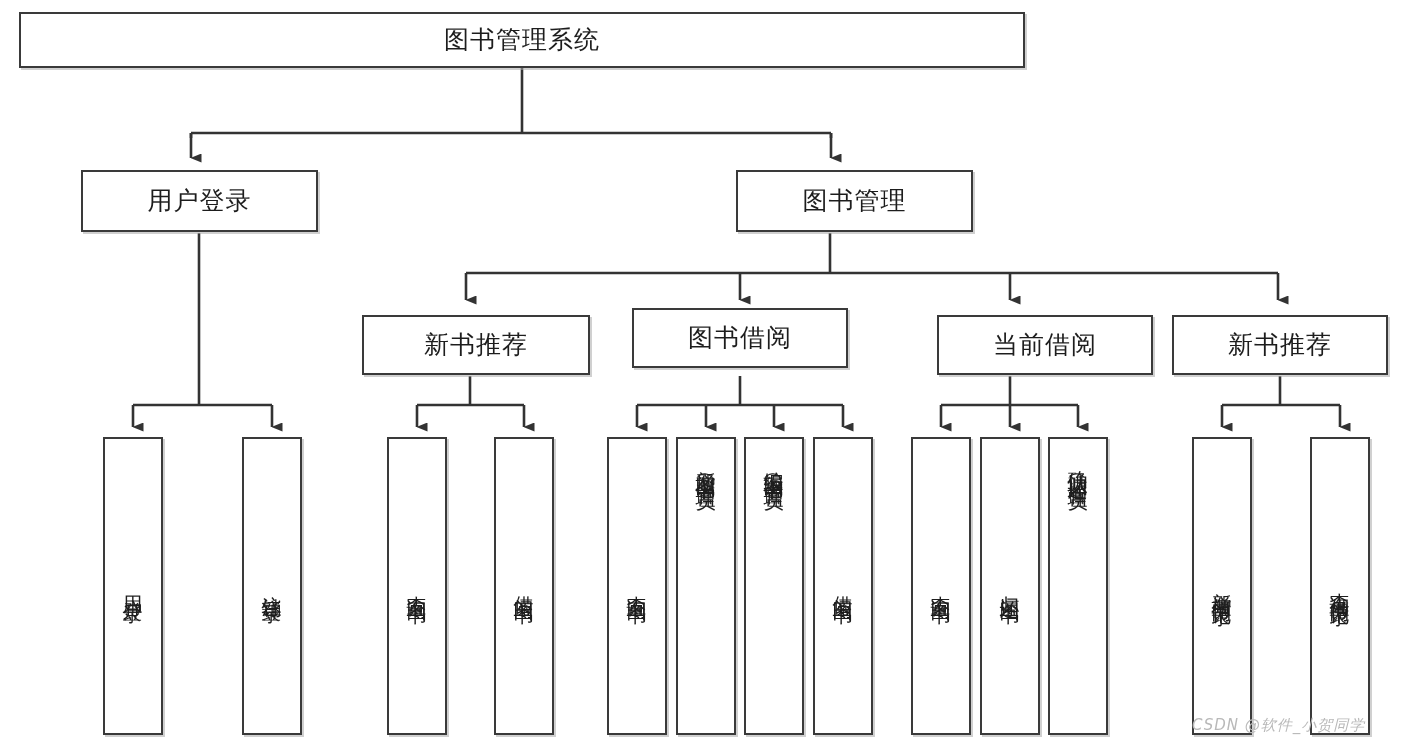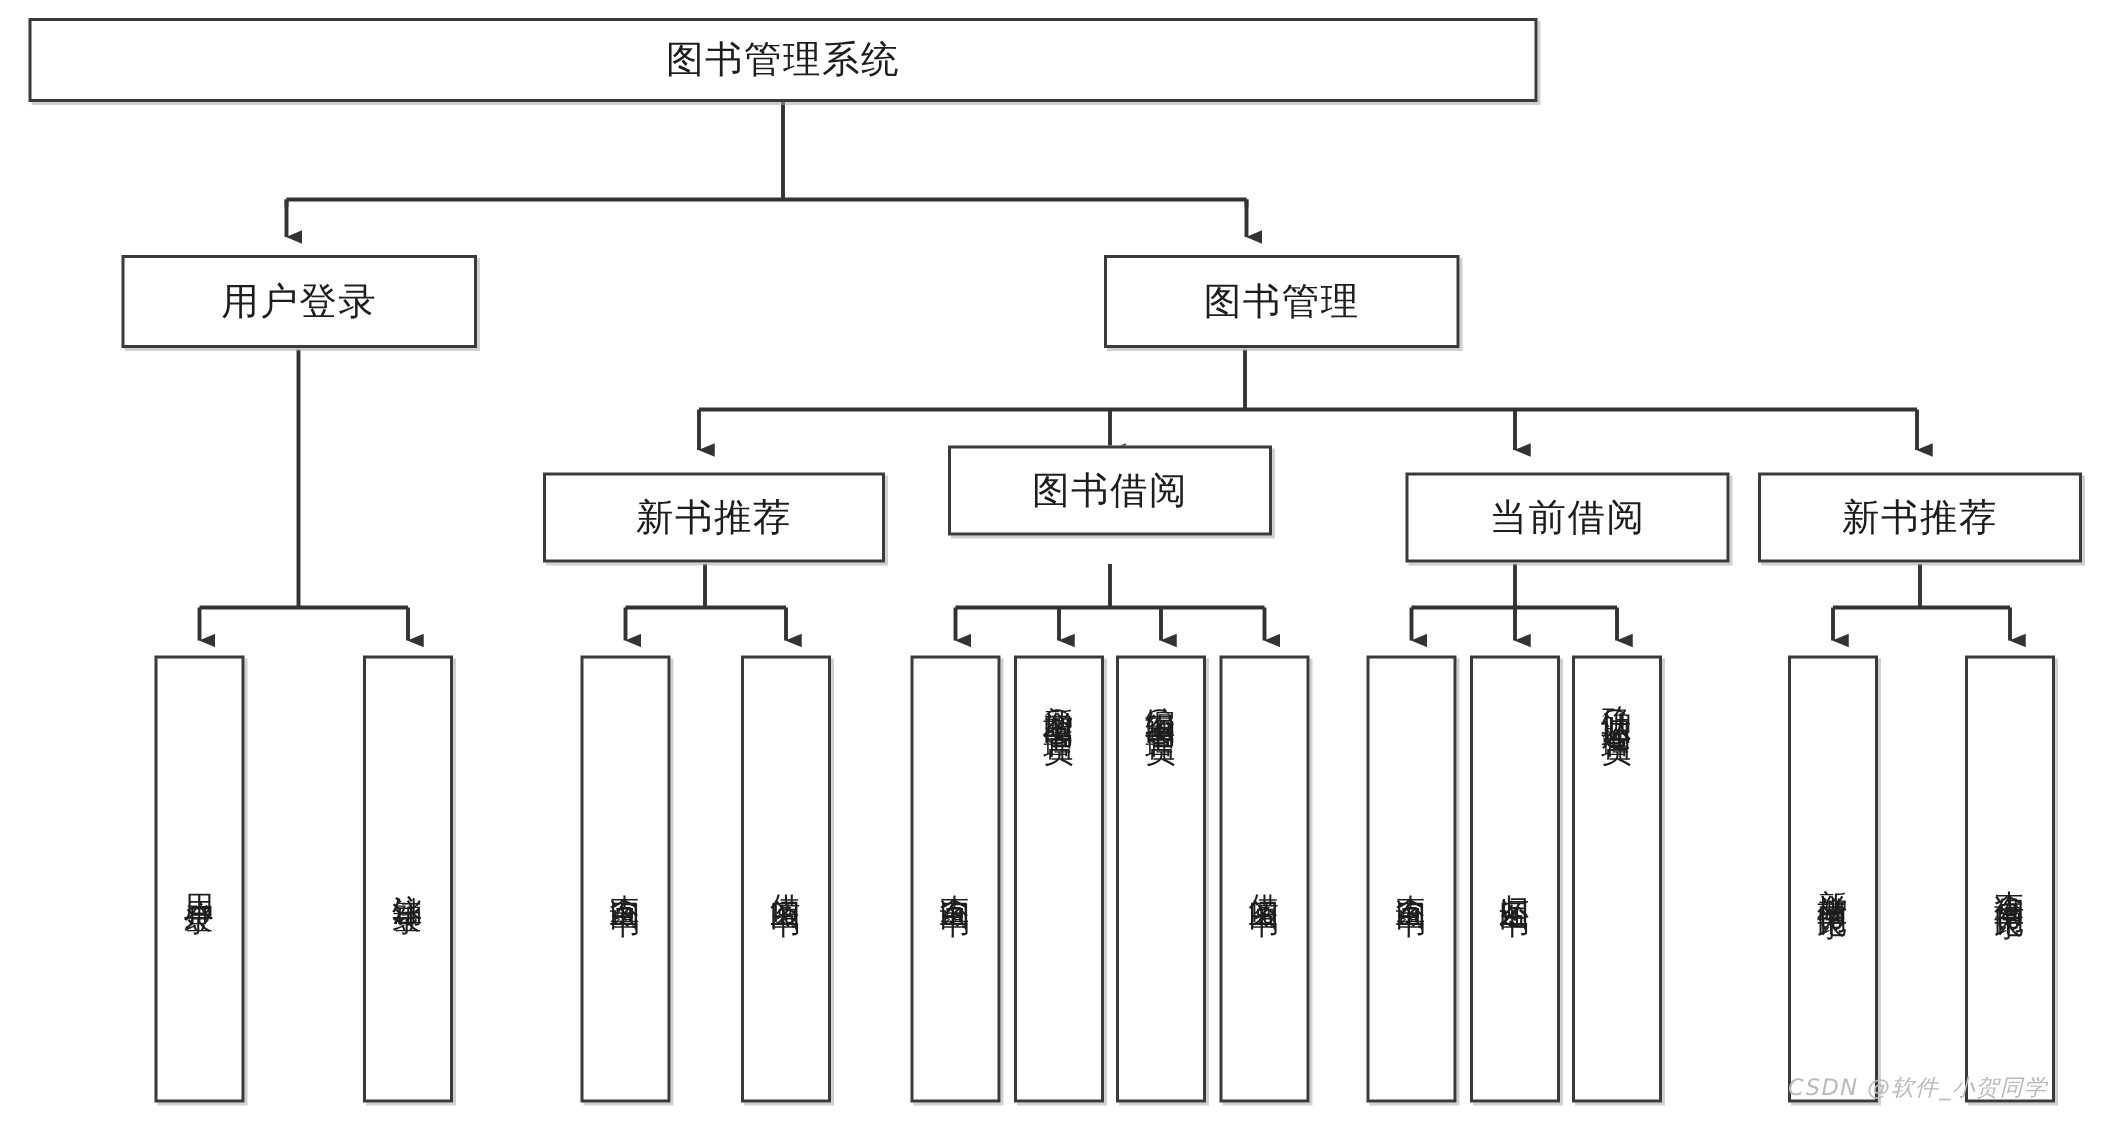--- a/index.html
+++ b/index.html
@@ -143,21 +143,21 @@
   </div>
 
   <div class="node-box" style="left:712px; top:170px; width:237px; height:62px;margin-left:24px;">
     <span class="node-label">图书管理</span>
   </div>
 
   <div class="node-box" style="left:362px; top:315px; width:228px; height:60px;">
     <span class="node-label">新书推荐</span>
   </div>
 
-  <div class="node-box" style="left:632px; top:297px; width:216px; height:60px;">
+  <div class="node-box" style="left:632px; top:308px; width:216px; height:60px;">
     <span class="node-label">图书借阅</span>
   </div>
 
   <div class="node-box" style="left:902px; top:315px; width:216px; height:60px;margin-left:35px;">
     <span class="node-label">当前借阅</span>
   </div>
 
   <div class="node-box" style="left:1172px; top:315px; width:216px; height:60px;">
     <span class="node-label">新书推荐</span>
   </div>

